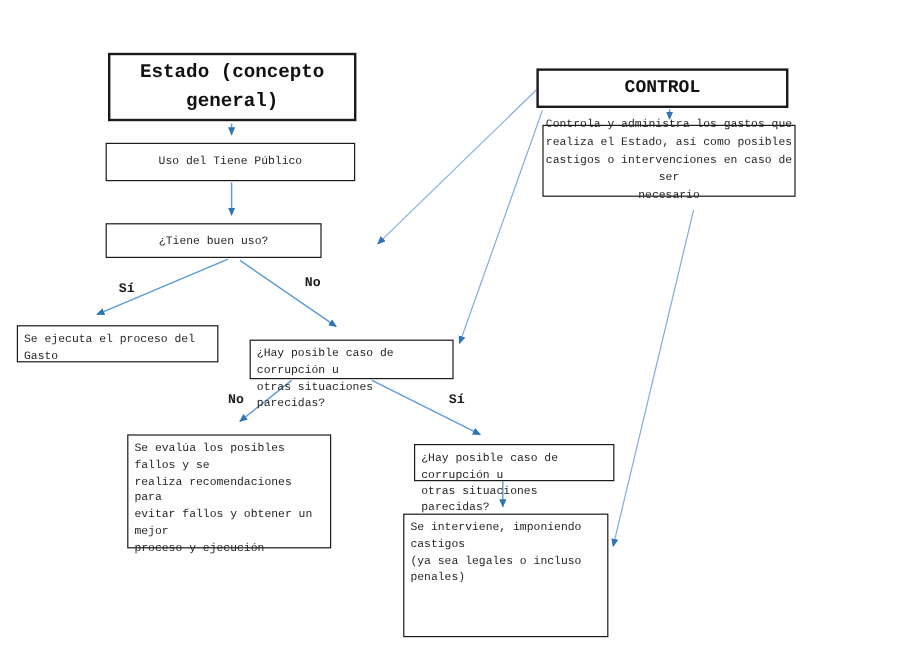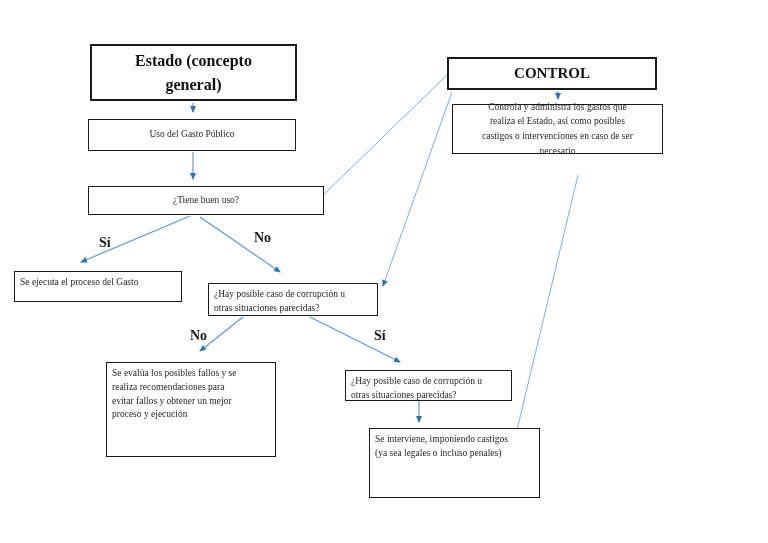--- a/index.html
+++ b/index.html
@@ -1,20 +1,20 @@
 <!DOCTYPE html>
 <html><head>
 <meta charset="utf-8">
 <style>
   html,body{margin:0;padding:0;background:#ffffff;}
   #canvas{
     position:relative;
     width:768px;height:543px;
     background:#ffffff;
-    font-family:Liberation Serif, serif;
+    font-family:Liberation Mono, monospace;
     overflow:hidden;
   }
   .node{
     position:absolute;
     box-sizing:border-box;
     background:#ffffff;
     border:1.5px solid #1a1a1a;
     color:#262626;
     font-size:9.5px;
     line-height:1.45;
@@ -30,21 +30,21 @@
   .heading{
     border-width:2px;
     font-weight:bold;
     font-size:16px;
     line-height:1.45;
     color:#111111;
   }
   .edge-label{
     position:absolute;
     font-weight:bold;
-    font-size:14px;
+    font-size:11px;
     color:#1a1a1a;
   }
   svg.overlay{
     position:absolute;left:0;top:0;width:768px;height:543px;
     pointer-events:none;
   }
   svg.overlay line{stroke-width:1.2px;}
   svg.overlay line.long{stroke-width:1px;}
 </style>
 </head>
@@ -67,43 +67,43 @@
     <line x1="419" y1="401" x2="419" y2="422" marker-end="url(#ah)" stroke="#5b9bd5"></line>
     <line x1="558" y1="91" x2="558" y2="99" marker-end="url(#ah)" stroke="#5b9bd5"></line>
     <line class="long" x1="451" y1="71" x2="315" y2="203" marker-end="url(#ah)" stroke="#7fade0"></line>
     <line class="long" x1="452" y1="92" x2="383" y2="286" marker-end="url(#ah)" stroke="#7fade0"></line>
     <line class="long" x1="578" y1="175" x2="511" y2="455" marker-end="url(#ah)" stroke="#7fade0"></line>
   </svg>
 
   <div class="node heading center" style="left: 90px; top: 44px; width: 207px; height: 57px; border-color: rgb(26, 26, 26);">Estado (concepto
 general)</div>
 
-  <div class="node center" style="left: 88px; top: 119px; width: 208px; height: 32px; border-color: rgb(26, 26, 26);">Uso del Gasto Público</div>
+  <div class="node center" style="left: 88px; top: 119px; width: 208px; height: 32px; border-color: rgb(26, 26, 26);">Uso del Tiene Público</div>
 
-  <div class="node center" style="left: 88px; top: 186px; width: 236px; height: 29px; border-color: rgb(26, 26, 26);">¿Tiene buen uso?</div>
+  <div class="node center" style="left: 88px; top: 186px; width: 180px; height: 29px; border-color: rgb(26, 26, 26);">¿Tiene buen uso?</div>
 
   <div class="node toptext" style="left: 14px; top: 271px; width: 168px; height: 31px; border-color: rgb(26, 26, 26);">Se ejecuta el proceso del Gasto</div>
 
   <div class="node toptext" style="left: 208px; top: 283px; width: 170px; height: 33px; border-color: rgb(26, 26, 26);">¿Hay posible caso de corrupción u
 otras situaciones parecidas?</div>
 
   <div class="node toptext" style="left: 106px; top: 362px; width: 170px; height: 95px; border-color: rgb(26, 26, 26);">Se evalúa los posibles fallos y se
 realiza recomendaciones para
 evitar fallos y obtener un mejor
 proceso y ejecución</div>
 
   <div class="node toptext" style="left: 345px; top: 370px; width: 167px; height: 31px; border-color: rgb(26, 26, 26);">¿Hay posible caso de corrupción u
 otras situaciones parecidas?</div>
 
-  <div class="node toptext" style="left: 336px; top: 428px; width: 171px; height: 70px; border-color: rgb(26, 26, 26); margin-left: 33px;">Se interviene, imponiendo castigos
+  <div class="node toptext" style="left: 336px; top: 428px; width: 171px; height: 103px; border-color: rgb(26, 26, 26);">Se interviene, imponiendo castigos
 (ya sea legales o incluso penales)</div>
 
   <div class="node heading center" style="left: 447px; top: 57px; width: 210px; height: 33px; font-size: 15px; border-color: rgb(26, 26, 26);">CONTROL</div>
 
-  <div class="node center" style="left: 452px; top: 104px; width: 211px; height: 50px; line-height: 1.55; border-color: rgb(26, 26, 26);">Controla y administra los gastos que
+  <div class="node center" style="left: 452px; top: 104px; width: 211px; height: 60px; line-height: 1.55; border-color: rgb(26, 26, 26);">Controla y administra los gastos que
 realiza el Estado, así como posibles
 castigos o intervenciones en caso de ser
 necesario</div>
 
   <div class="edge-label" style="left:99px;top:235px;">Sí</div>
   <div class="edge-label" style="left:254px;top:230px;">No</div>
   <div class="edge-label" style="left:190px;top:328px;">No</div>
   <div class="edge-label" style="left:374px;top:328px;">Sí</div>
 
 </div>

